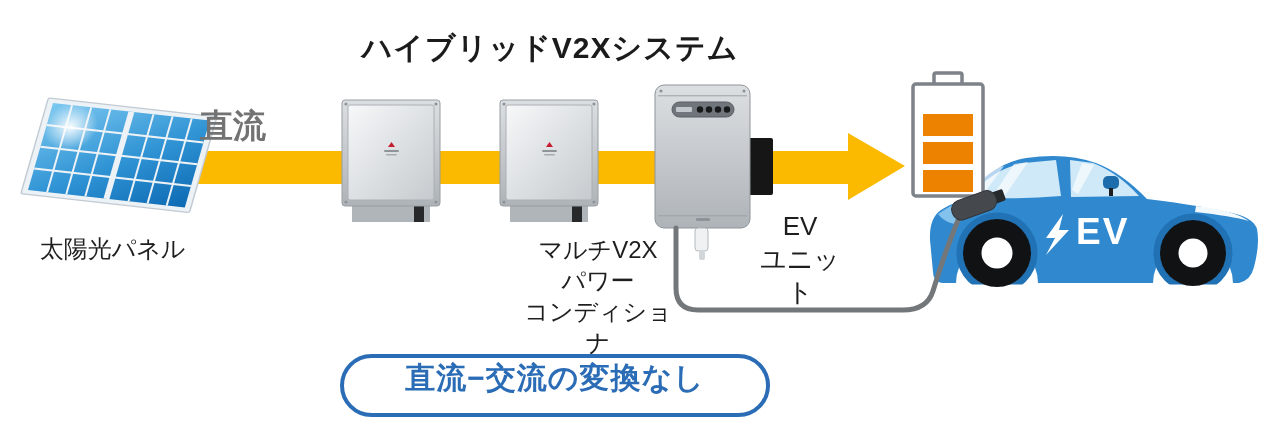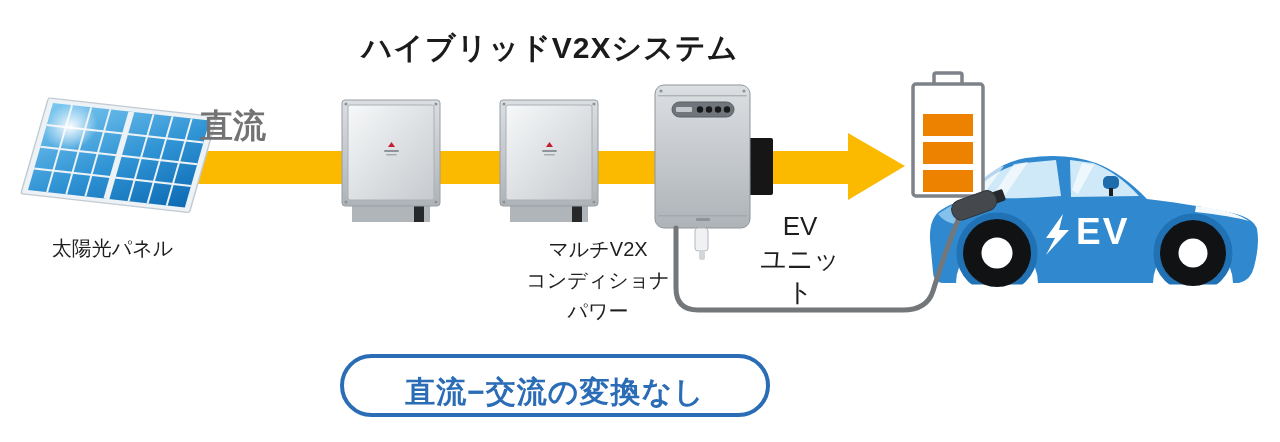--- a/index.html
+++ b/index.html
@@ -11,35 +11,35 @@
   .scene{position:absolute;left:0;top:0;}
   .title{
     left:330px;top:28px;width:440px;text-align:center;
     font-size:30px;font-weight:600;letter-spacing:1px;color:#1b1b1b;white-space:nowrap;
   }
   .dc-label{
     left:200px;top:104px;width:120px;text-align:left;
     font-size:33px;font-weight:700;color:#737373;white-space:nowrap;
   }
   .dev-label{
-    text-align:center;font-size:20px;font-weight:500;line-height:31px;color:#1e1e1e;
+    text-align:center;font-size:24px;font-weight:500;line-height:31px;color:#1e1e1e;
   }
   .dev-label span{display:block;}
   .solar-label{left:15px;top:233px;width:195px;}
   .pv-label{left:317px;top:234px;width:150px;}
   .pcs-label{left:470px;top:234px;width:160px;margin-left:48px;}
   .evu-label{left:750px;top:210px;width:100px;font-size:26px;line-height:33px;}
   .car-badge{
     left:1076px;top:211px;width:70px;
     font-size:37px;font-weight:700;color:#ffffff;letter-spacing:2px;white-space:nowrap;
   }
   .note-pill{
     left:340px;top:354px;width:430px;height:63px;box-sizing:border-box;
     border:4px solid #2a6cb5;border-radius:34px;background:#ffffff;
-    display:flex;align-items:flex-end;justify-content:center;
+    display:flex;align-items:flex-start;justify-content:center;
     font-size:30px;font-weight:700;color:#2a6cb5;letter-spacing:1px;white-space:nowrap;
   }
 </style>
 </head>
 <body>
 
 <div class="stage">
 
   <svg class="scene" width="1280" height="442" viewBox="0 0 1280 442">
     <defs>
@@ -170,22 +170,22 @@
 
   <div class="abs dc-label">直流</div>
 
   <div class="abs dev-label solar-label">太陽光パネル</div>
 
   <div class="abs dev-label pv-label">
   </div>
 
   <div class="abs dev-label pcs-label">
     <span>マルチV2X</span>
+    <span>パワー</span>
     <span>コンディショナ</span>
-    <span>パワー</span>
   </div>
 
   <div class="abs dev-label evu-label">
     <span>EV</span>
     <span>ユニット</span>
   </div>
 
   <div class="abs car-badge">EV</div>
 
   <div class="abs note-pill">

